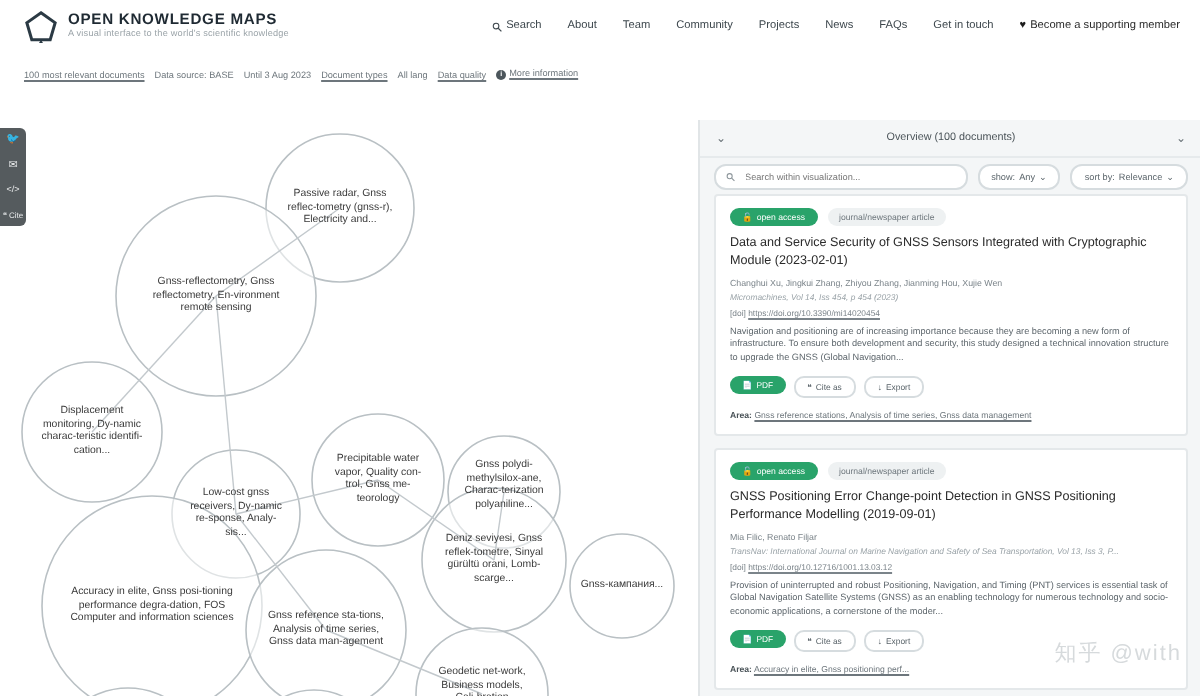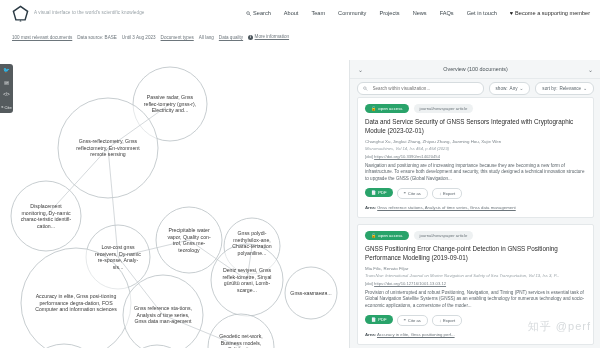--- a/index.html
+++ b/index.html
@@ -75,20 +75,21 @@
 </head>
 <body>
 
 <div class="topbar">
   <div class="brand">
     <svg class="logo" viewBox="0 0 24 24">
       <path d="M12 2 L22 9 L18.5 21 L5.5 21 L2 9 Z" fill="none" stroke="#2b3a44" stroke-width="2.1"></path>
       <path d="M12 21 L10.6 23.3 L13.4 23.3 Z" fill="#2b3a44"></path>
     </svg>
     <div class="brand-text">
+      <div class="brand-title">OPEN KNOWLEDGE MAPS</div>
       <div class="brand-sub">A visual interface to the world's scientific knowledge</div>
     </div>
   </div>
   <div class="nav">
     <a href="#">
       <svg class="mag" viewBox="0 0 16 16">
         <circle cx="6.5" cy="6.5" r="4.5" fill="none" stroke="#3d474d" stroke-width="1.7"></circle>
         <line x1="10" y1="10" x2="15" y2="15" stroke="#3d474d" stroke-width="1.9"></line>
       </svg>
       <span>Search</span>
@@ -269,15 +270,15 @@
             <span>Export</span>
           </span>
         </div>
         <div class="area">
           <b>Area:</b>
           <span class="u">Accuracy in elite, Gnss positioning perf...</span>
         </div>
       </div>
 
     </div>
-    <div class="watermark">知乎 @perf</div>
+    <div class="watermark">知乎 @with</div>
   </div>
 </div>
 
 </body></html>

